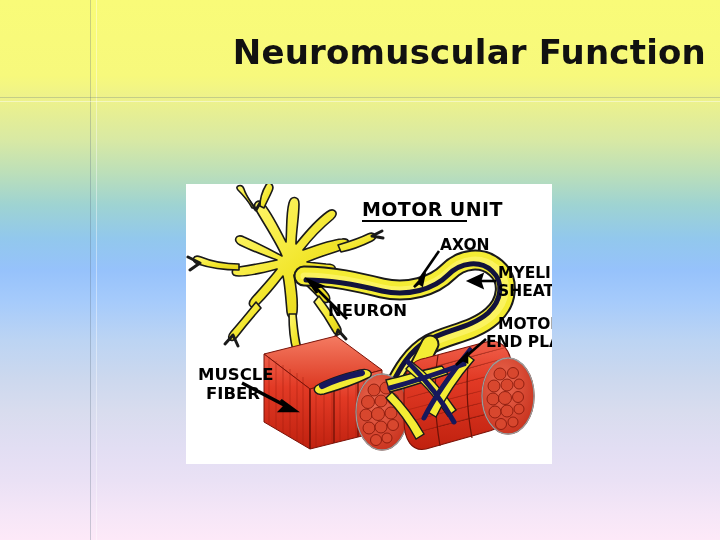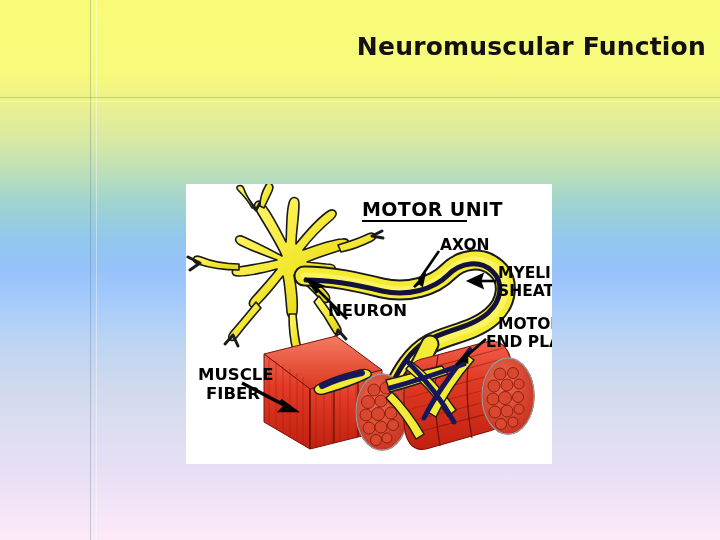--- a/index.html
+++ b/index.html
@@ -69,21 +69,21 @@
     width: 720px;
     height: 1px;
     background: rgba(255, 255, 255, 0.45);
   }
 
   #slide-title {
     position: absolute;
     right: 14px;
     top: 32px;
     font-family: "DejaVu Sans", sans-serif;
-    font-size: 25px;
+    font-size: 34px;
     font-weight: bold;
     color: #111111;
     letter-spacing: 0.2px;
     white-space: nowrap;
     text-align: right;
   }
 
   #body-text {
     position: absolute;
     left: 186px;

